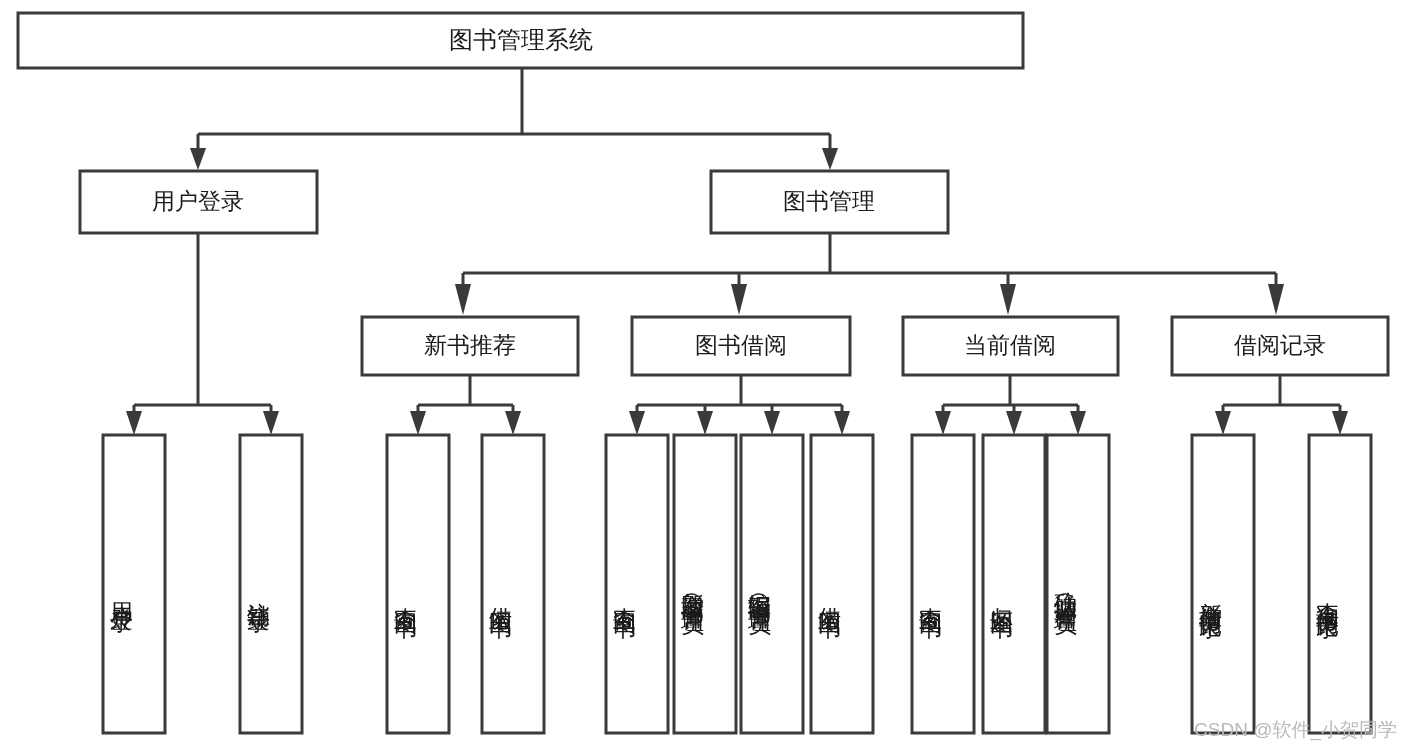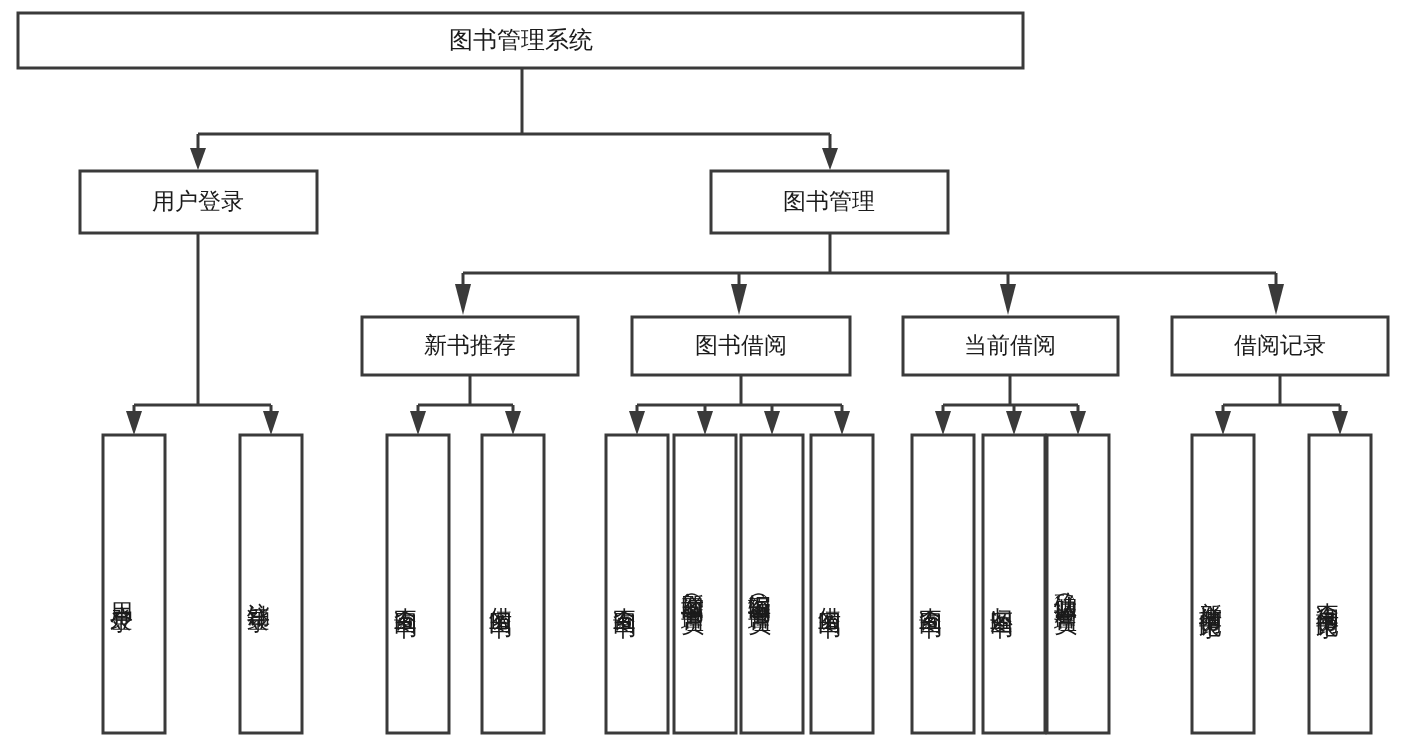--- a/index.html
+++ b/index.html
@@ -225,13 +225,14 @@
   <div class="leaf-label" style="left:748px; top:443px; height:288px;">编辑图书（管理员）</div>
   <div class="leaf-label" style="left:818px; top:505px; height:180px;">借阅图书</div>
 
   <div class="leaf-label" style="left:919px; top:505px; height:180px;">查询图书</div>
   <div class="leaf-label" style="left:990px; top:505px; height:180px;">归还图书</div>
   <div class="leaf-label" style="left:1054px; top:443px; height:288px;">确认归还（管理员）</div>
 
   <div class="leaf-label" style="left:1199px; top:470px; height:245px;">新增借阅记录</div>
   <div class="leaf-label" style="left:1316px; top:470px; height:245px;">查询借阅记录</div>
 
+  <div class="watermark">CSDN @软件_小贺同学</div>
 </div>
 
 </body></html>

